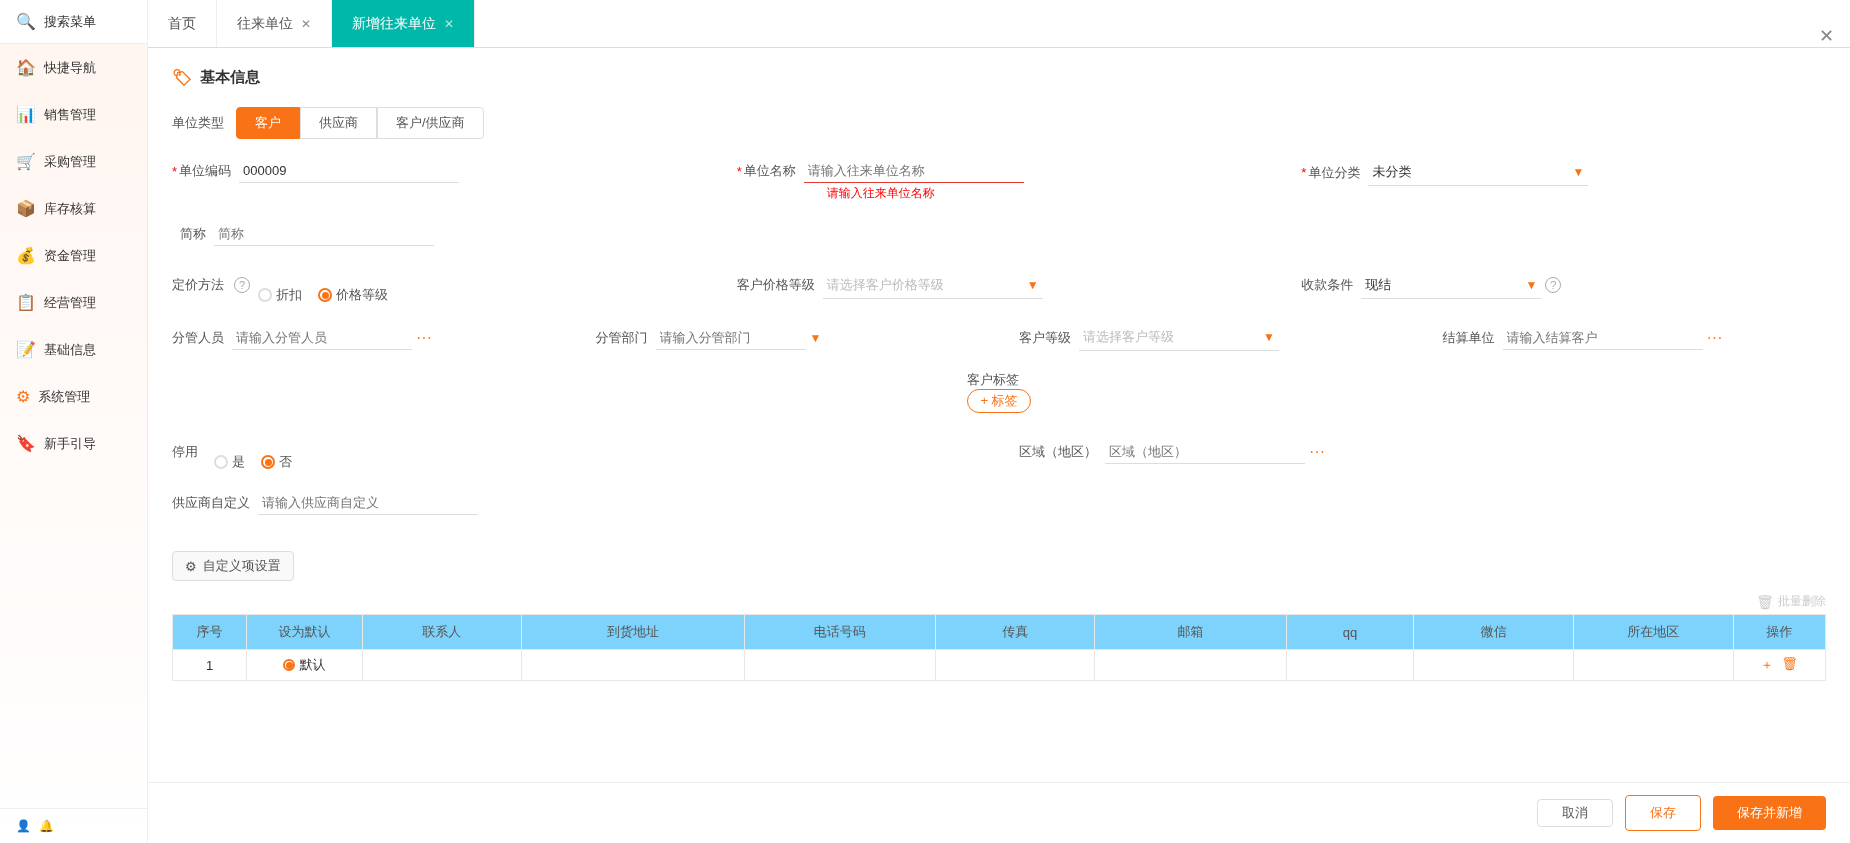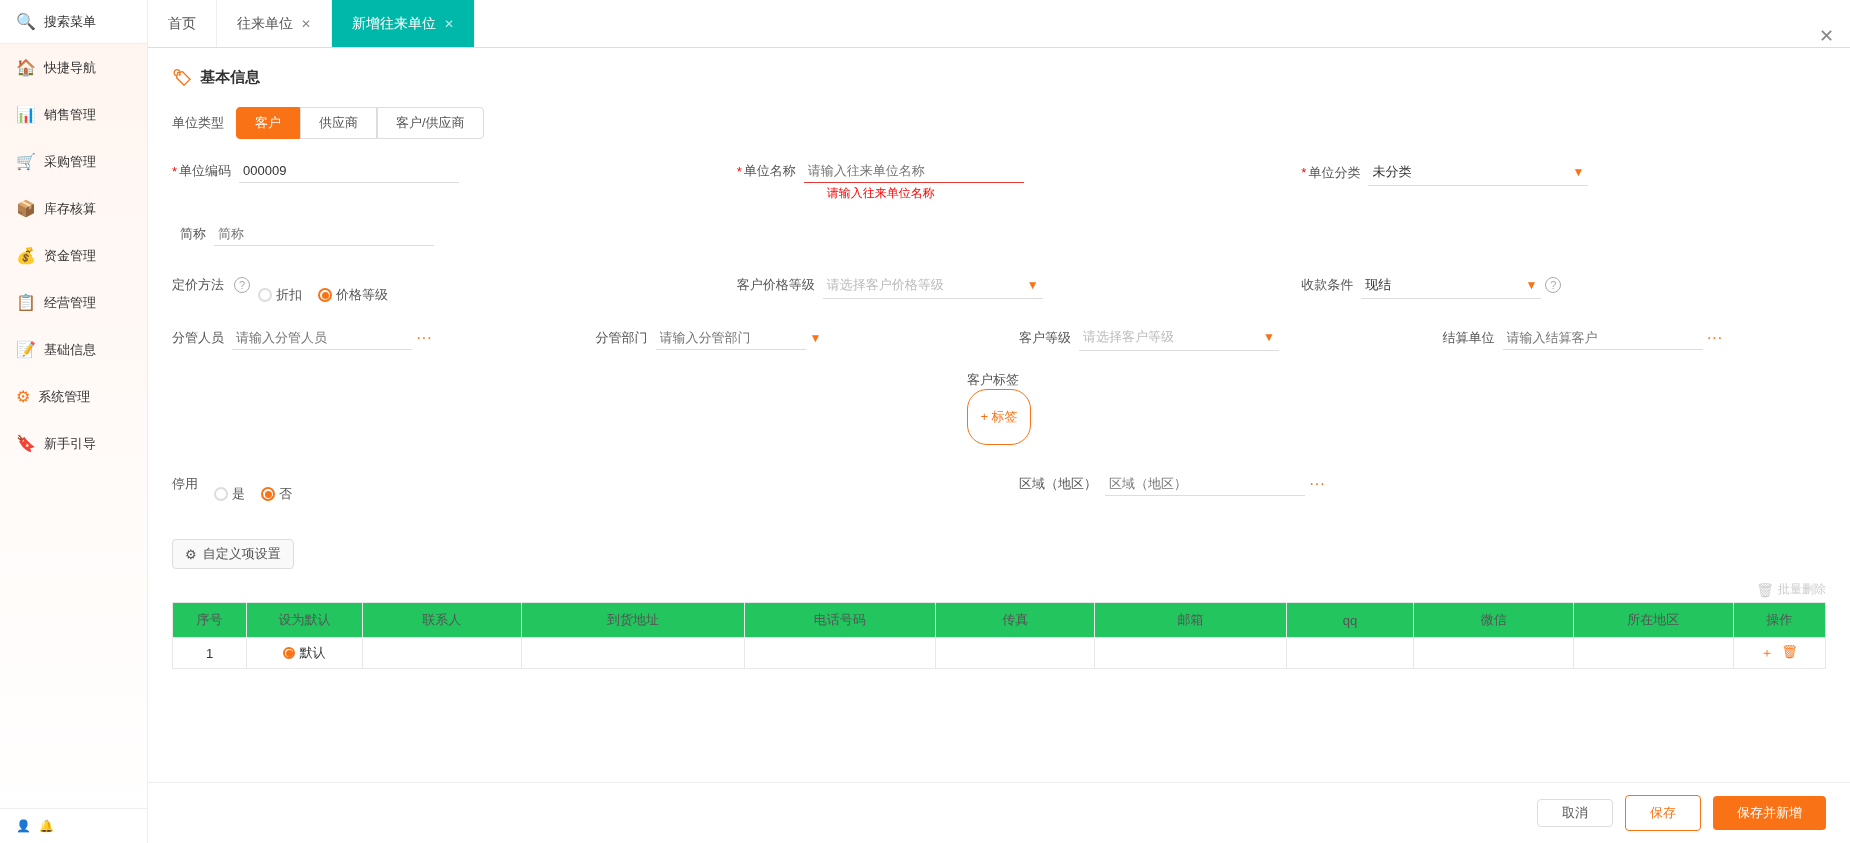--- a/index.html
+++ b/index.html
@@ -219,21 +219,21 @@
     }
 
     
     .tag-add-btn {
       display: inline-flex;
       align-items: center;
       gap: 4px;
       border: 1px solid #f97316;
       color: #f97316;
       border-radius: 20px;
-      padding: 18px 12px;
+      padding: 2px 12px;
       font-size: 13px;
       cursor: pointer;
       background: #fff;
     }
 
     
     .custom-settings-btn {
       display: inline-flex;
       align-items: center;
       gap: 6px;
@@ -247,21 +247,21 @@
       margin-bottom: 12px;
     }
 
     
     .data-table {
       width: 100%;
       border-collapse: collapse;
       font-size: 13px;
     }
     .data-table th {
-      background: #22c55e;
+      background: #7dd3fc;
       border: 1px solid #e8e8e8;
       padding: 8px 10px;
       text-align: center;
       color: #555;
       font-weight: normal;
     }
     .data-table td {
       border: 1px solid #e8e8e8;
       padding: 6px 10px;
       text-align: center;
@@ -538,20 +538,24 @@
         </div>
       </div>
       <div class="form-field" style="align-items:center;">
         <span class="form-label">区域（地区）</span>
         <input class="form-input" type="text" style="width: 200px;" placeholder="区域（地区）">
         <span class="more-icon">···</span>
       </div>
     </div>
 
     
+    <div class="form-row" style="align-items:center;">
+      <span class="form-label" style="margin-right:8px;">供应商自定义</span>
+      <input class="form-input" type="text" style="width: 220px;" placeholder="请输入供应商自定义">
+    </div>
 
     <div style="height:16px;"></div>
 
     
     <button class="custom-settings-btn">
       <span>⚙</span>
       <span>自定义项设置</span>
     </button>
 
     

